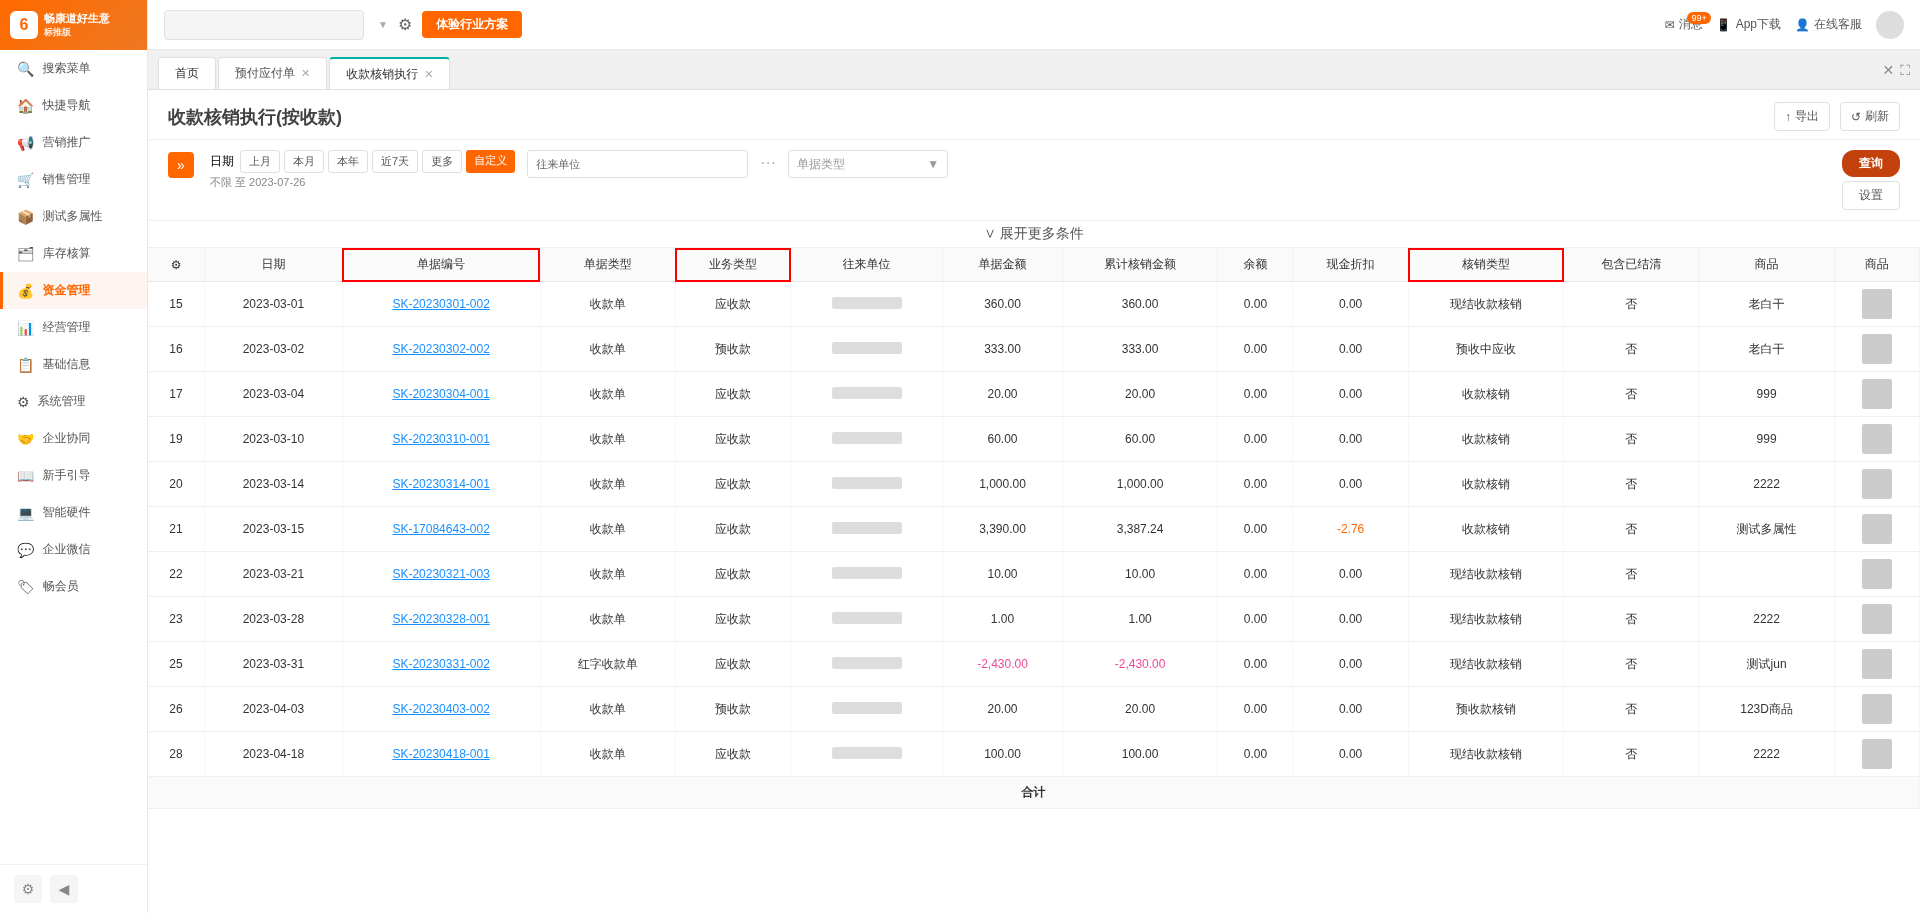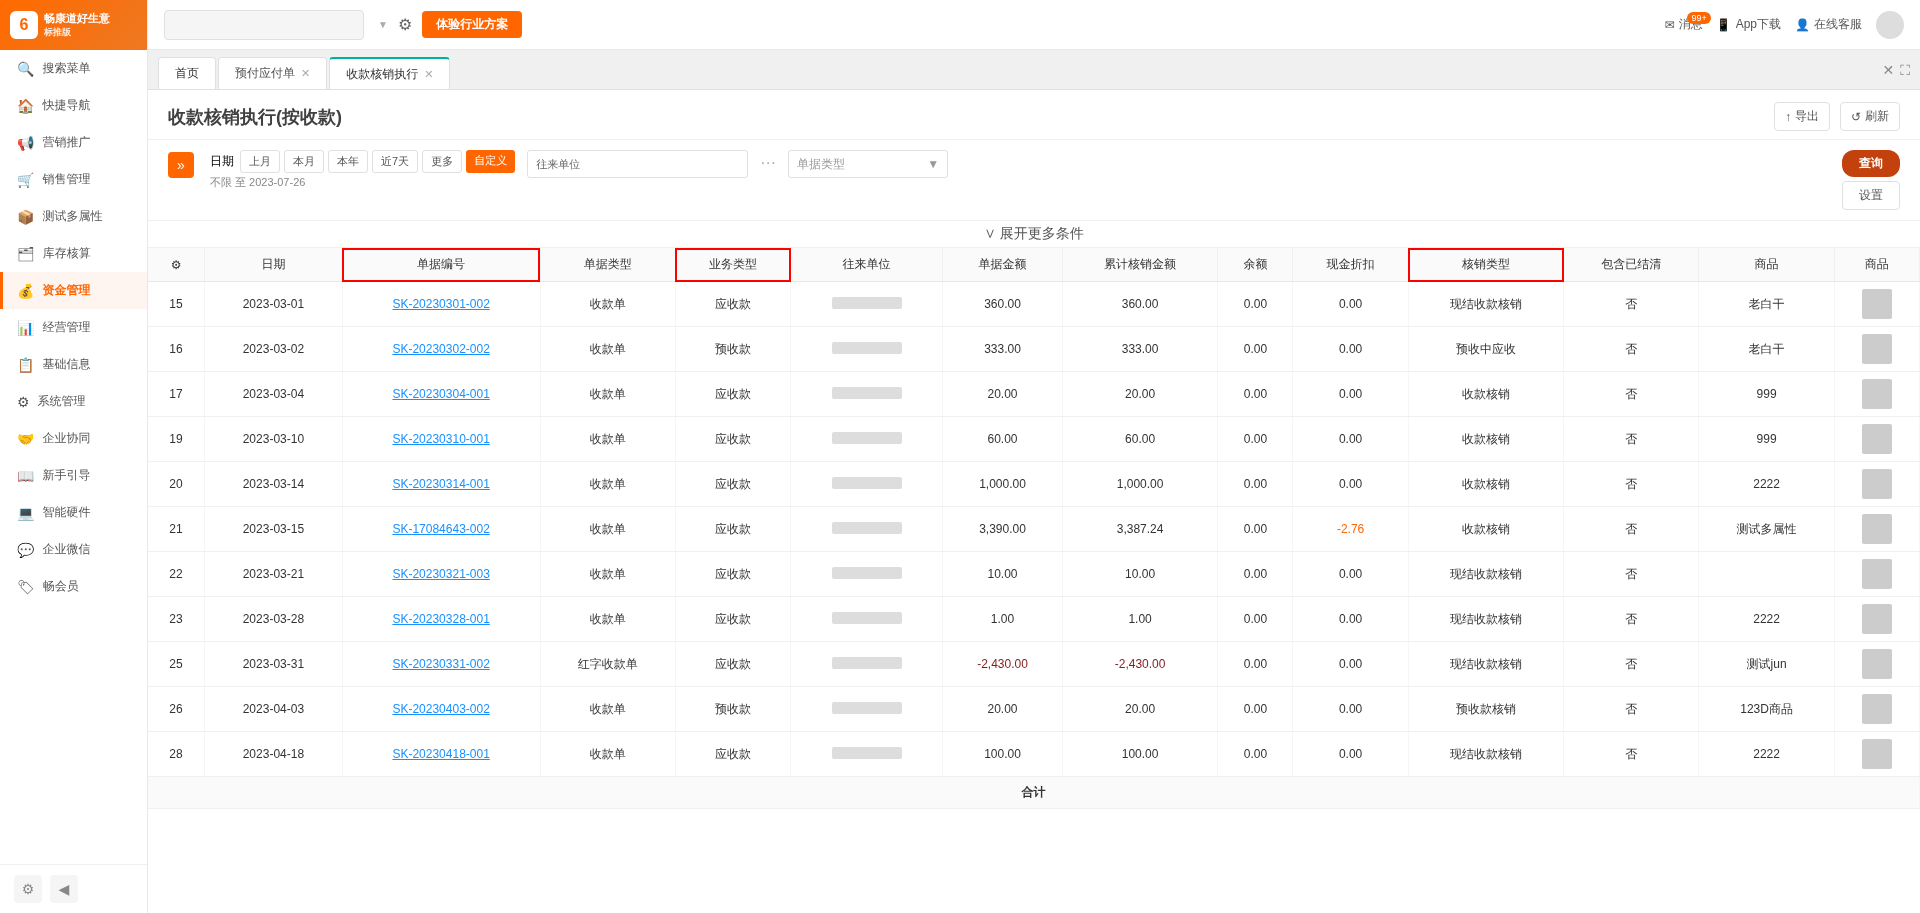--- a/index.html
+++ b/index.html
@@ -216,21 +216,21 @@
     }
     table td {
       padding: 7px 10px; border-bottom: 1px solid #f0f0f0;
       border-right: 1px solid #f5f5f5;
       color: #333; text-align: center; white-space: nowrap;
     }
     table tr.highlighted td { background: #fff3e6; }
     table tr.summary td { background: #fafafa; font-weight: bold; }
     .link-text { color: #1890ff; cursor: pointer; text-decoration: underline; }
     .num-red { color: #f60; }
-    .num-neg { color: #7f1d1d; }
+    .num-neg { color: #ec4899; }
 
     
     .table-container { position: relative; flex: 1; overflow: hidden; display: flex; flex-direction: column; }
   </style>
 </head>
 <body>
 
 <div class="sidebar">
   <div class="sidebar-logo">
     <div class="logo-icon">6</div>

